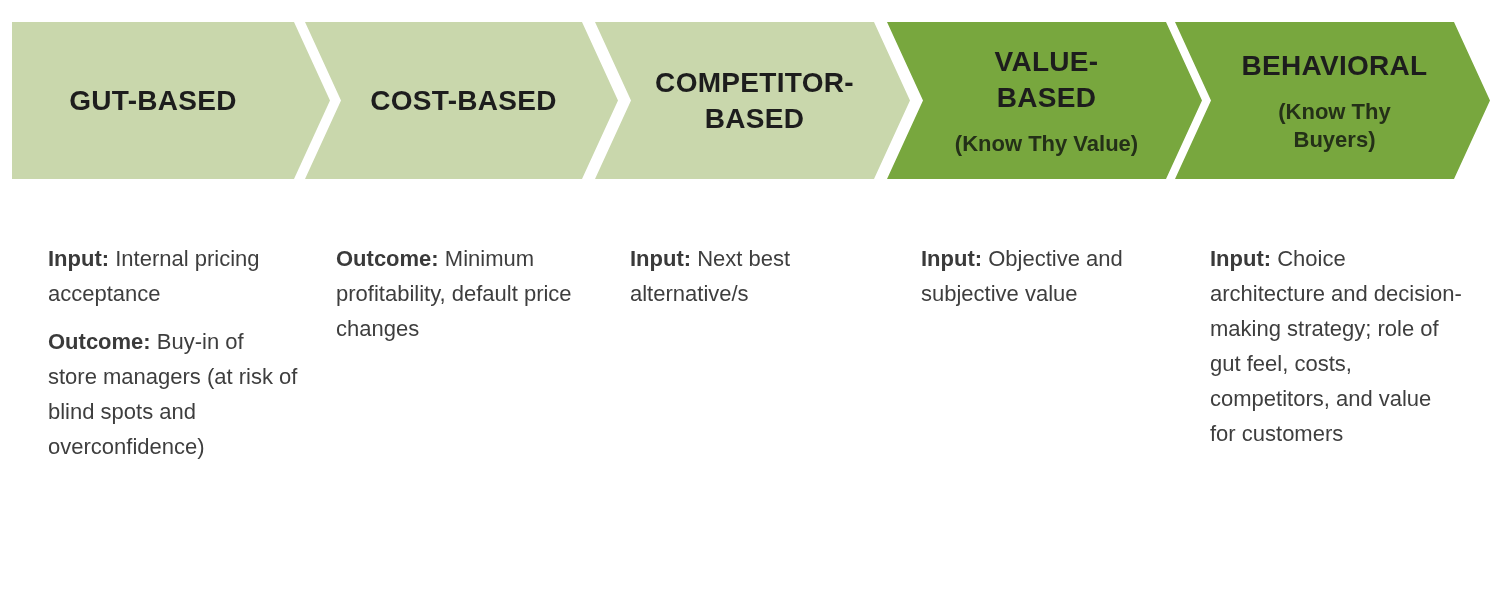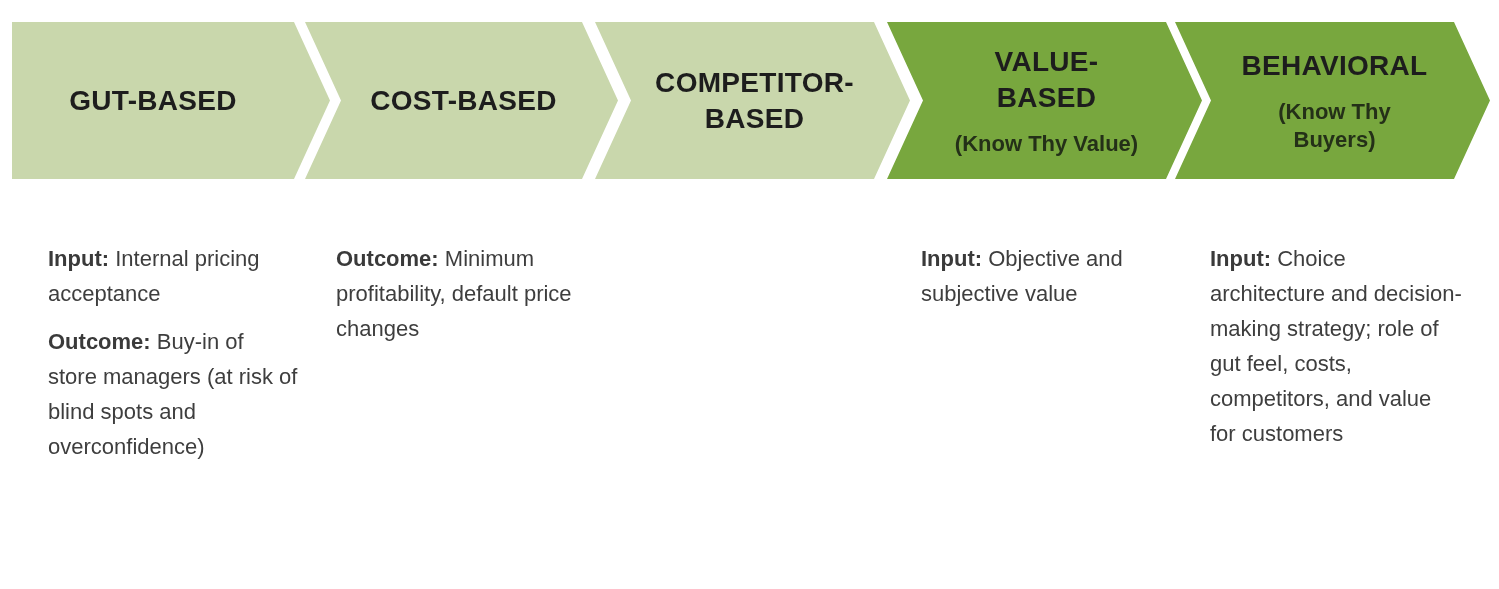--- a/index.html
+++ b/index.html
@@ -137,20 +137,24 @@
   </div>
 
   <div class="col" id="col-1">
     <p class="para">
       <strong class="label">Outcome:</strong>
       <span>Minimum profitability, default price changes</span>
     </p>
   </div>
 
   <div class="col" id="col-2">
+    <p class="para">
+      <strong class="label">Input:</strong>
+      <span>Next best alternative/s</span>
+    </p>
   </div>
 
   <div class="col" id="col-3">
     <p class="para">
       <strong class="label">Input:</strong>
       <span>Objective and subjective value</span>
     </p>
   </div>
 
   <div class="col" id="col-4">

